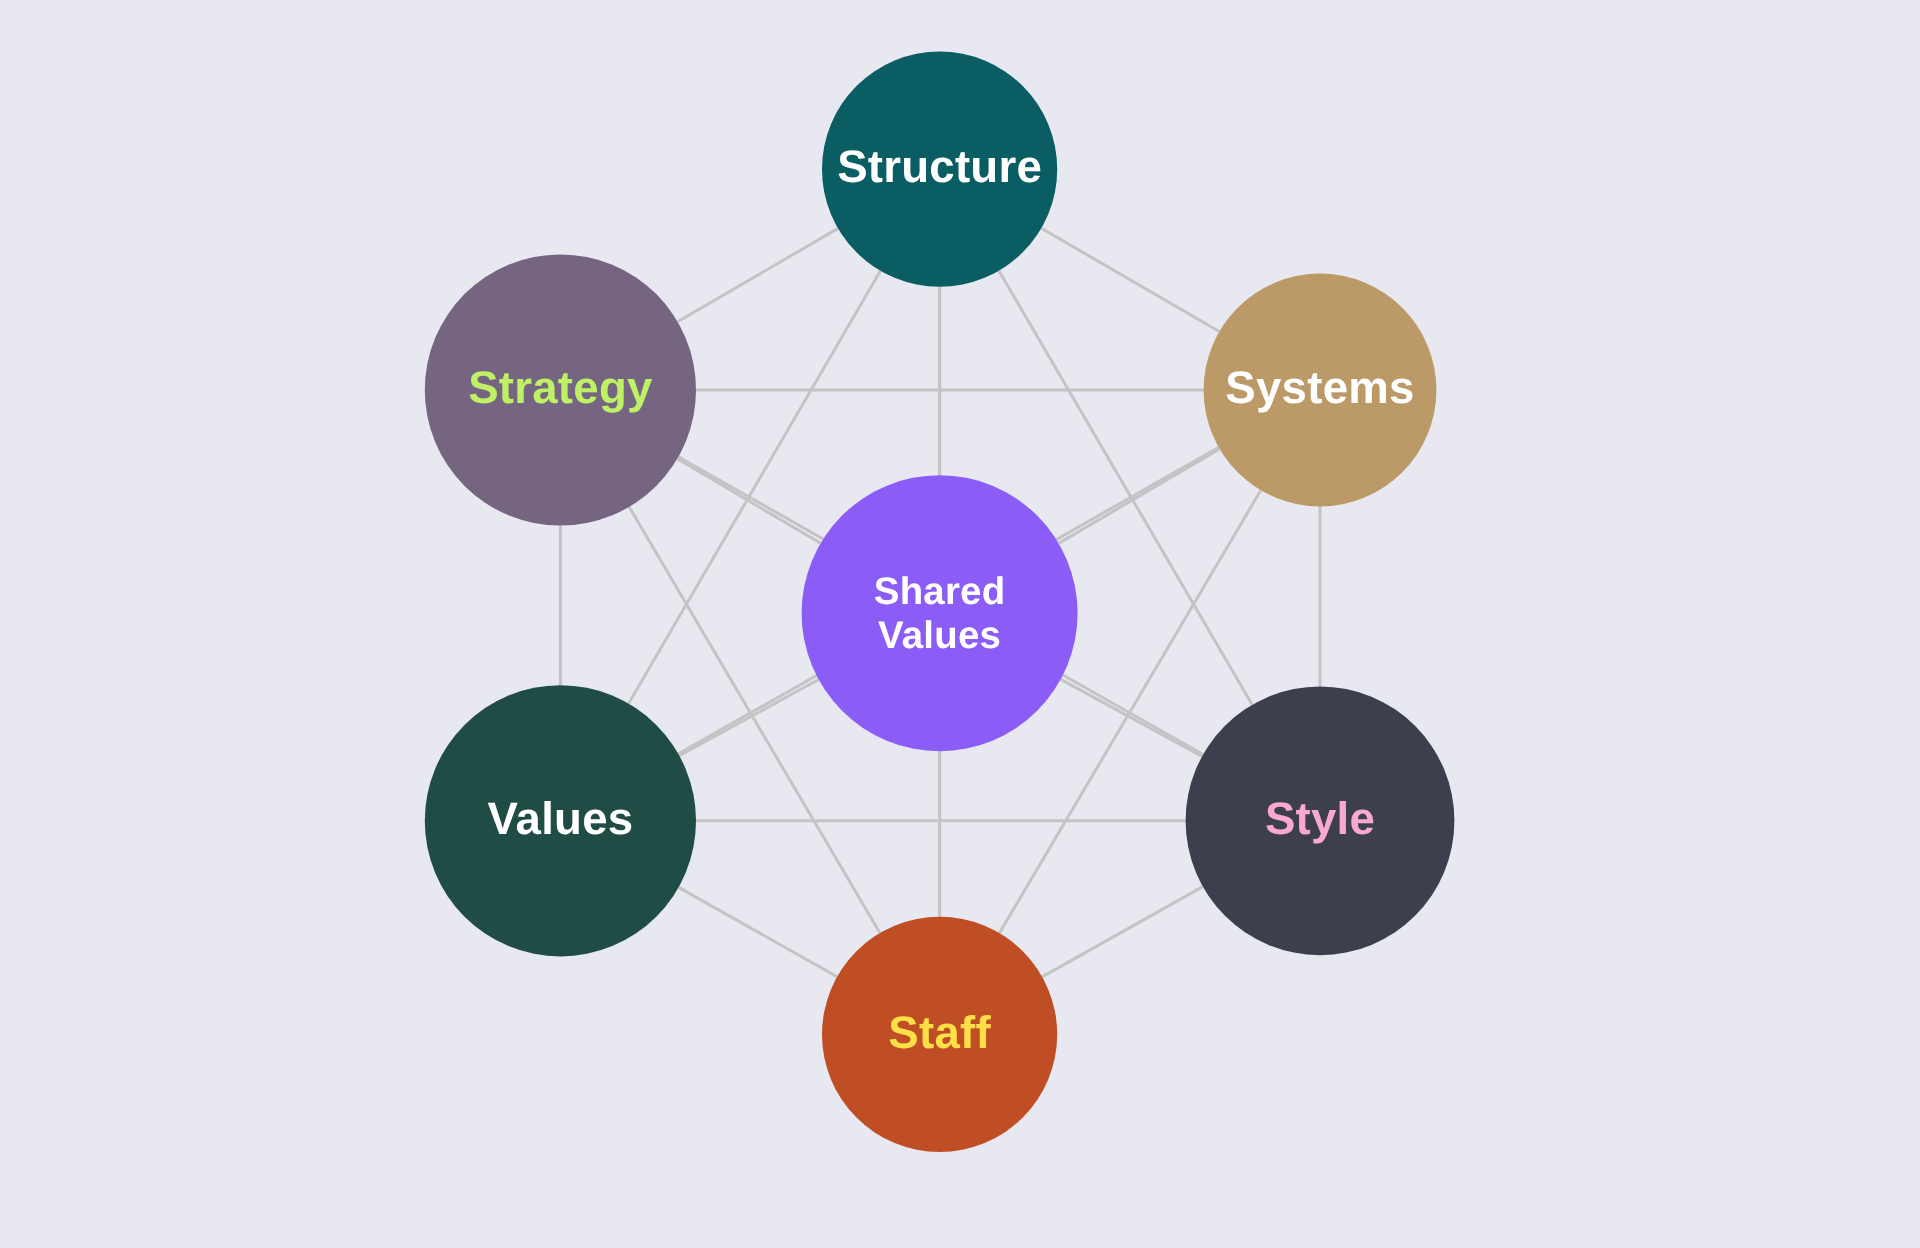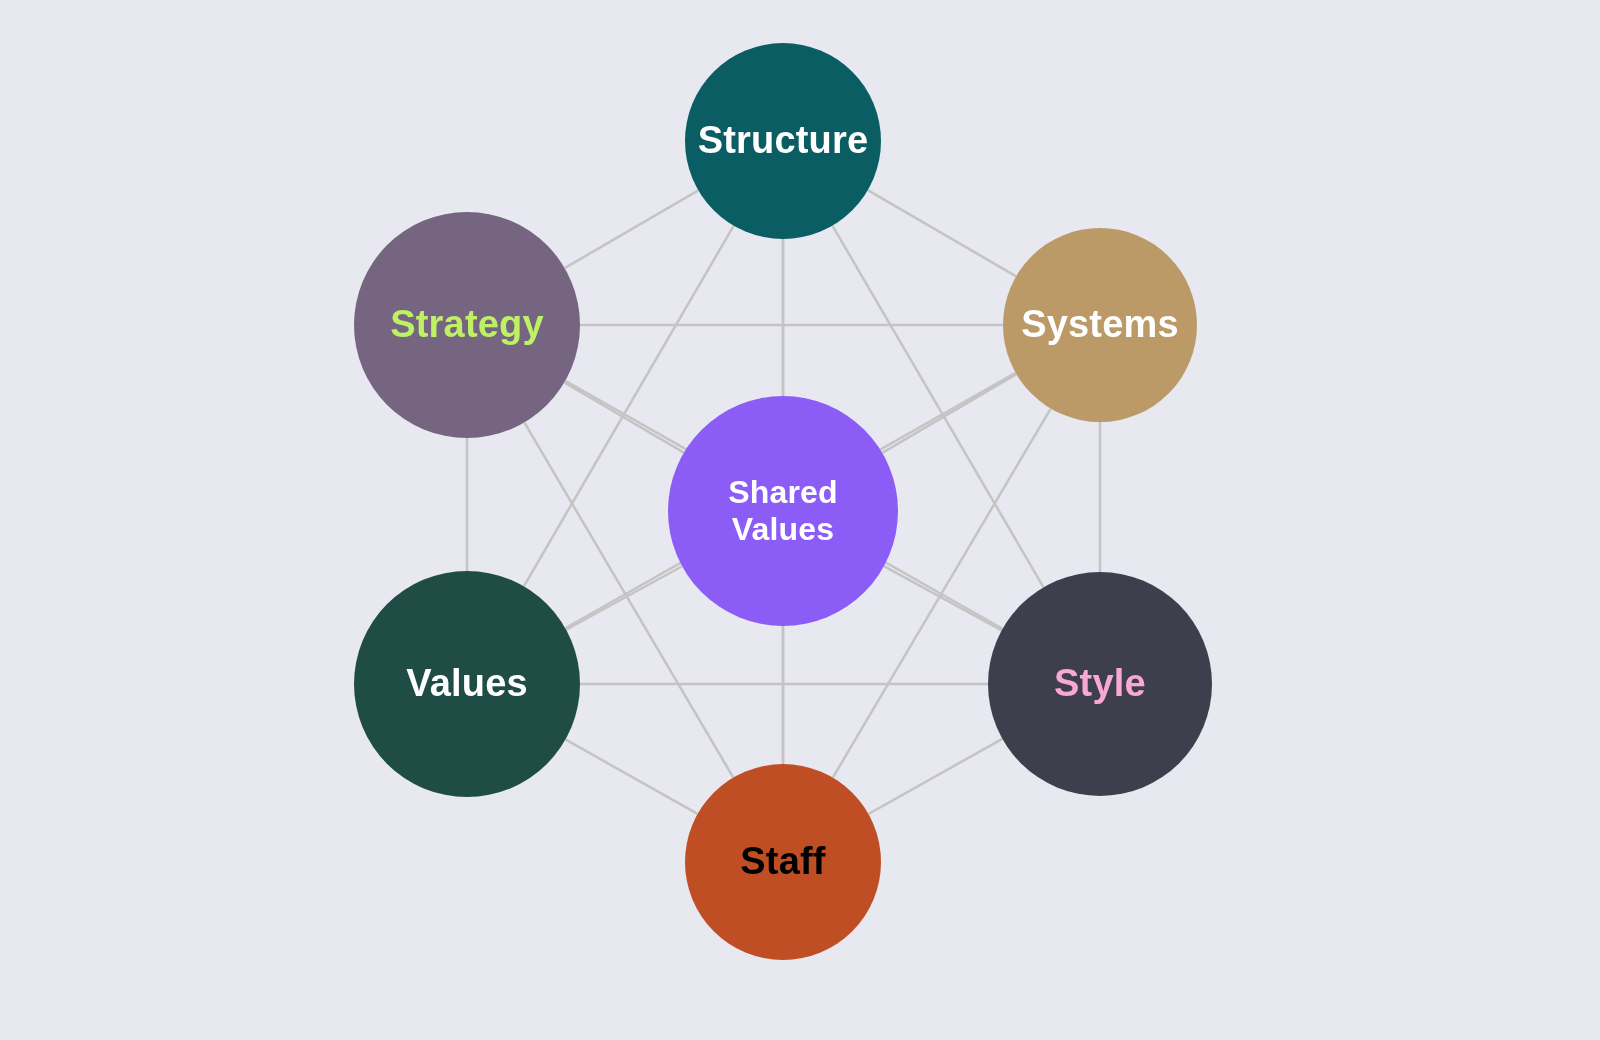--- a/index.html
+++ b/index.html
@@ -87,21 +87,21 @@
       <div class="node" style="left: 685px; top: 43px; width: 196px; height: 196px; background: rgb(10, 93, 99);">
         <span class="node-label" style="color: rgb(255, 255, 255);">Structure</span>
       </div>
       <div class="node" style="left: 1003px; top: 228px; width: 194px; height: 194px; background: rgb(187, 154, 104);">
         <span class="node-label" style="color: rgb(255, 255, 255);">Systems</span>
       </div>
       <div class="node" style="left: 988px; top: 572px; width: 224px; height: 224px; background: rgb(61, 63, 77);">
         <span class="node-label" style="color: #f9a8d4;">Style</span>
       </div>
       <div class="node" style="left: 685px; top: 764px; width: 196px; height: 196px; background: rgb(191, 78, 37);">
-        <span class="node-label" style="color: #000000;">Staff</span>
+        <span class="node-label" style="color: #fde047;">Staff</span>
       </div>
       <div class="node" style="left: 354px; top: 571px; width: 226px; height: 226px; background: rgb(31, 76, 69);">
         <span class="node-label" style="color: rgb(255, 255, 255);">Values</span>
       </div>
       <div class="node" style="left: 354px; top: 212px; width: 226px; height: 226px; background: rgb(117, 101, 128);">
         <span class="node-label" style="color: #bef264;">Strategy</span>
       </div>
       <div class="node" style="left: 668px; top: 396px; width: 230px; height: 230px; background: #8b5cf6;">
         <span class="node-label center-label" style="color: rgb(255, 255, 255);">Shared
 Values</span>

